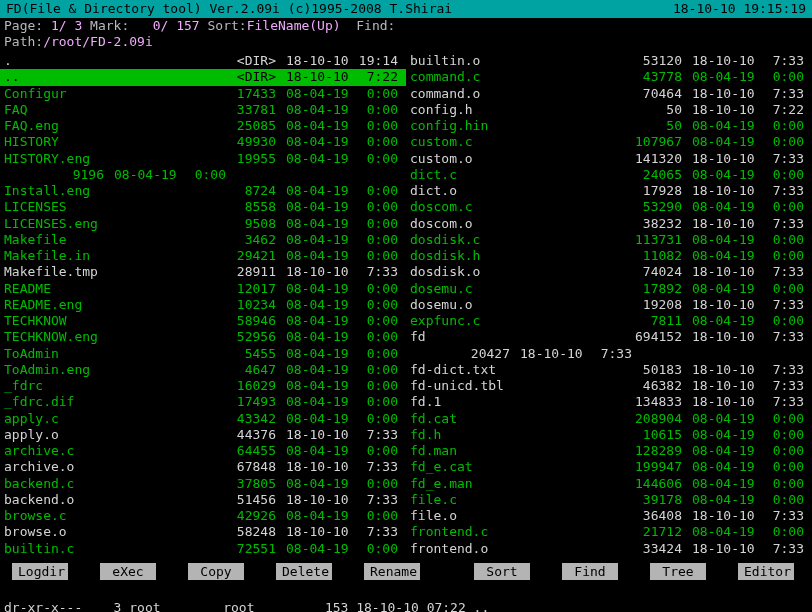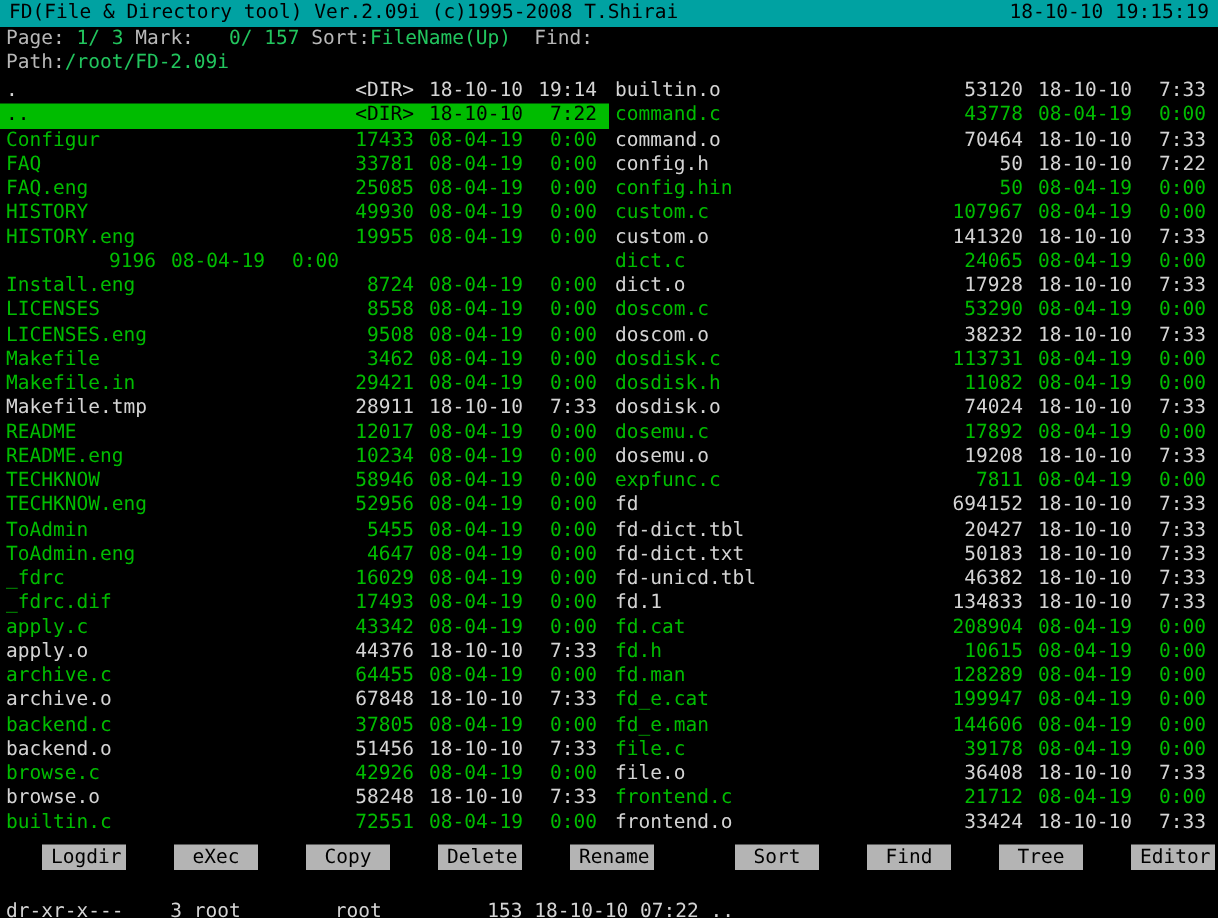--- a/index.html
+++ b/index.html
@@ -22,39 +22,39 @@
     display: flex; justify-content: space-between; align-items: center;
     padding: 0 6px;
     white-space: pre;
   }
   .infoline, .pathline {
     height: 16px; line-height: 16px;
     padding: 0 4px;
     white-space: pre;
   }
   .lbl { color: var(--label, #b8b8b8); }
-  .val { color: #22c55e; }
+  .val { color: #f0abfc; }
   .panes { display: flex; margin-top: 3px; }
   .pane { width: 406px; }
   .frow {
     display: flex;
     height: 16.26px; line-height: 16.26px;
     padding-left: 4px; padding-right: 8px;
     white-space: pre; overflow: hidden;
   }
   .frow .fname { flex: 1; overflow: hidden; }
   .frow .fsize { width: 100px; text-align: right; }
   .frow .fdate { width: 70px; margin-left: 10px; }
   .frow .ftime { width: 42px; text-align: right; }
   .green { color: var(--green, #00bc00); }
   .white { color: var(--white, #d4d4d4); }
   .selected { background: var(--selected-bg, #00bc00); color: #000; }
   .buttonbar {
     display: flex; align-items: center;
-    margin-top: 6px; padding-left: 28px;
+    margin-top: 6px; padding-left: 12px;
     height: 18px; gap: 32px;
   }
   .fbtn {
     font: inherit;
     background: var(--button-bg, #b4b4b4);
     color: #000;
     border: none;
     min-width: 56px; height: 17px; line-height: 17px;
     padding: 0 6px;
     text-align: center;
@@ -129,21 +129,21 @@
         <div class="frow white"><span class="fname">dict.o</span><span class="fsize">17928</span><span class="fdate">18-10-10</span><span class="ftime">7:33</span></div>
         <div class="frow green"><span class="fname">doscom.c</span><span class="fsize">53290</span><span class="fdate">08-04-19</span><span class="ftime">0:00</span></div>
         <div class="frow white"><span class="fname">doscom.o</span><span class="fsize">38232</span><span class="fdate">18-10-10</span><span class="ftime">7:33</span></div>
         <div class="frow green"><span class="fname">dosdisk.c</span><span class="fsize">113731</span><span class="fdate">08-04-19</span><span class="ftime">0:00</span></div>
         <div class="frow green"><span class="fname">dosdisk.h</span><span class="fsize">11082</span><span class="fdate">08-04-19</span><span class="ftime">0:00</span></div>
         <div class="frow white"><span class="fname">dosdisk.o</span><span class="fsize">74024</span><span class="fdate">18-10-10</span><span class="ftime">7:33</span></div>
         <div class="frow green"><span class="fname">dosemu.c</span><span class="fsize">17892</span><span class="fdate">08-04-19</span><span class="ftime">0:00</span></div>
         <div class="frow white"><span class="fname">dosemu.o</span><span class="fsize">19208</span><span class="fdate">18-10-10</span><span class="ftime">7:33</span></div>
         <div class="frow green"><span class="fname">expfunc.c</span><span class="fsize">7811</span><span class="fdate">08-04-19</span><span class="ftime">0:00</span></div>
         <div class="frow white"><span class="fname">fd</span><span class="fsize">694152</span><span class="fdate">18-10-10</span><span class="ftime">7:33</span></div>
-        <div class="frow white"><span class="fname">fd-dict.tbl</span><span class="fsize">20427</span><span class="fdate">18-10-10</span><span class="ftime">7:33</span></div>
+        <div class="frow white"><span class="fsize">20427</span><span class="fdate">18-10-10</span><span class="ftime">7:33</span></div>
         <div class="frow white"><span class="fname">fd-dict.txt</span><span class="fsize">50183</span><span class="fdate">18-10-10</span><span class="ftime">7:33</span></div>
         <div class="frow white"><span class="fname">fd-unicd.tbl</span><span class="fsize">46382</span><span class="fdate">18-10-10</span><span class="ftime">7:33</span></div>
         <div class="frow white"><span class="fname">fd.1</span><span class="fsize">134833</span><span class="fdate">18-10-10</span><span class="ftime">7:33</span></div>
         <div class="frow green"><span class="fname">fd.cat</span><span class="fsize">208904</span><span class="fdate">08-04-19</span><span class="ftime">0:00</span></div>
         <div class="frow green"><span class="fname">fd.h</span><span class="fsize">10615</span><span class="fdate">08-04-19</span><span class="ftime">0:00</span></div>
         <div class="frow green"><span class="fname">fd.man</span><span class="fsize">128289</span><span class="fdate">08-04-19</span><span class="ftime">0:00</span></div>
         <div class="frow green"><span class="fname">fd_e.cat</span><span class="fsize">199947</span><span class="fdate">08-04-19</span><span class="ftime">0:00</span></div>
         <div class="frow green"><span class="fname">fd_e.man</span><span class="fsize">144606</span><span class="fdate">08-04-19</span><span class="ftime">0:00</span></div>
         <div class="frow green"><span class="fname">file.c</span><span class="fsize">39178</span><span class="fdate">08-04-19</span><span class="ftime">0:00</span></div>
         <div class="frow white"><span class="fname">file.o</span><span class="fsize">36408</span><span class="fdate">18-10-10</span><span class="ftime">7:33</span></div>

